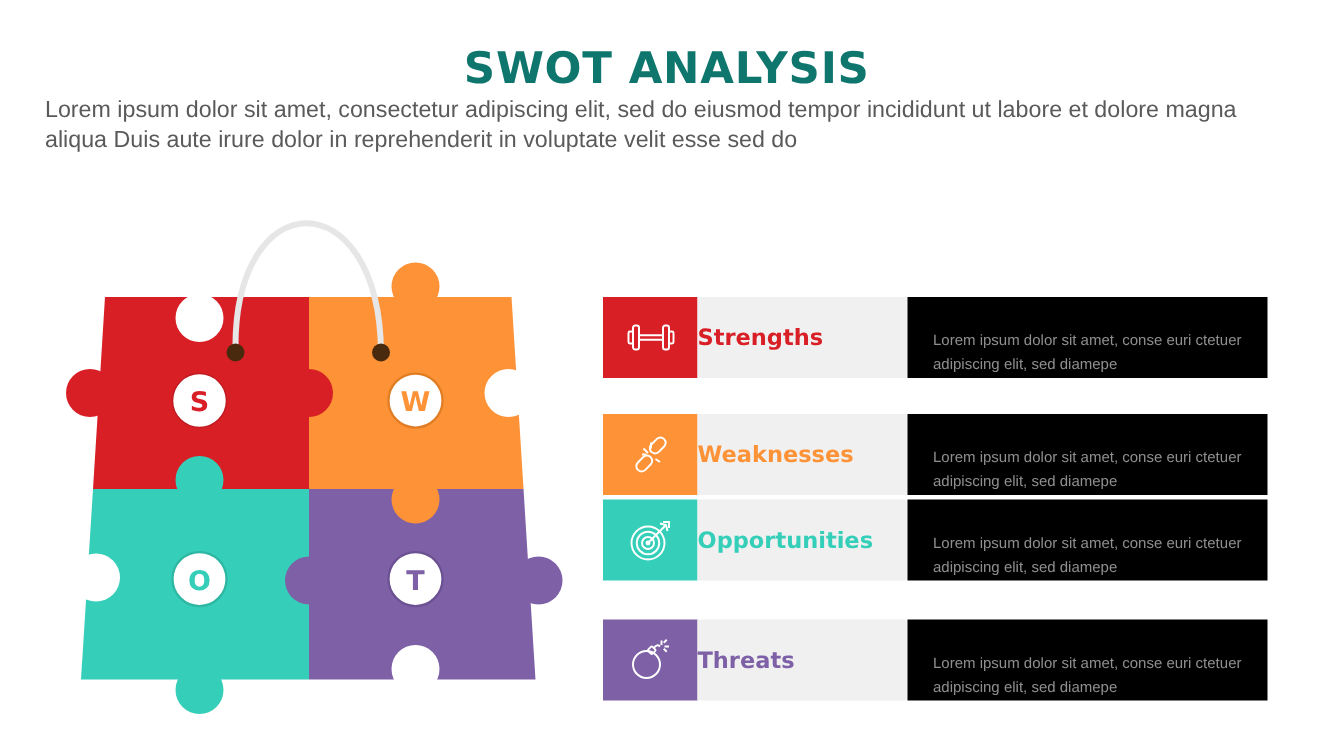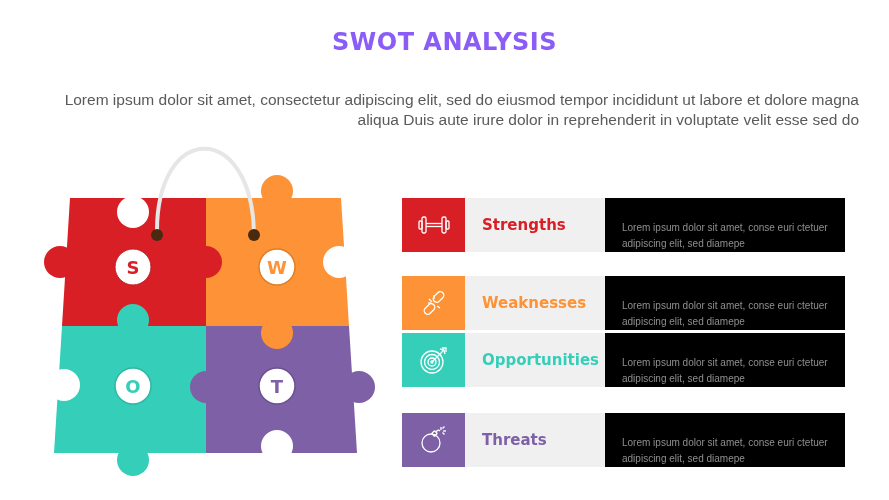--- a/index.html
+++ b/index.html
@@ -1,22 +1,22 @@
 <!DOCTYPE html>
 <html><head>
 <meta charset="utf-8">
 <style>
   html, body { margin:0; padding:0; background:#ffffff; }
   body { width:889px; height:500px; position:relative; overflow:hidden; font-family:"Liberation Sans", sans-serif; }
-  .title { position:absolute; left:0; top:28px; width:889px; text-align:center; font-size:24px; font-weight:bold; color:#8b5cf6; letter-spacing:0.5px; font-family:"DejaVu Sans", sans-serif; }
-  .subtitle { position:absolute; left:30px; top:90px; width:829px; text-align:right; font-size:15.5px; line-height:20px; color:#5a5a5a; }
+  .title { position:absolute; left:0; top:28px; width:889px; text-align:center; font-size:29px; font-weight:bold; color:#0f766e; letter-spacing:0.5px; font-family:"DejaVu Sans", sans-serif; }
+  .subtitle { position:absolute; left:30px; top:64px; width:829px; text-align:left; font-size:15.5px; line-height:20px; color:#5a5a5a; }
   .puzzle { position:absolute; left:0; top:0; width:400px; height:500px; }
   .row { position:absolute; left:402px; width:443px; height:54px; display:flex; }
   .row .icon-box { width:63px; height:54px; display:flex; align-items:center; justify-content:center; }
-  .row .label-box { width:140px; height:54px; background:#f0f0f0; display:flex; align-items:center; padding-left:17px; box-sizing:border-box; font-weight:bold; font-size:15px; font-family:"DejaVu Sans", sans-serif; }
+  .row .label-box { width:140px; height:54px; background:#f0f0f0; display:flex; align-items:center; box-sizing:border-box; font-weight:bold; font-size:15px; font-family:"DejaVu Sans", sans-serif; }
   .row .desc-box { flex:1; height:54px; background:#000000; display:flex; align-items:flex-end; padding-left:17px; box-sizing:border-box; font-size:10px; line-height:16px; color:#8f8f8f; }
   .row .desc-box span { display:block; width:215px; }
   .letter { font-family:"DejaVu Sans", sans-serif; font-weight:bold; font-size:18px; }
 </style>
 </head>
 <body>
 
 <div class="title">SWOT ANALYSIS</div>
 <div class="subtitle">Lorem ipsum dolor sit amet, consectetur adipiscing elit, sed do eiusmod tempor incididunt ut labore et dolore magna aliqua Duis aute irure dolor in reprehenderit in voluptate velit esse sed do</div>
 

